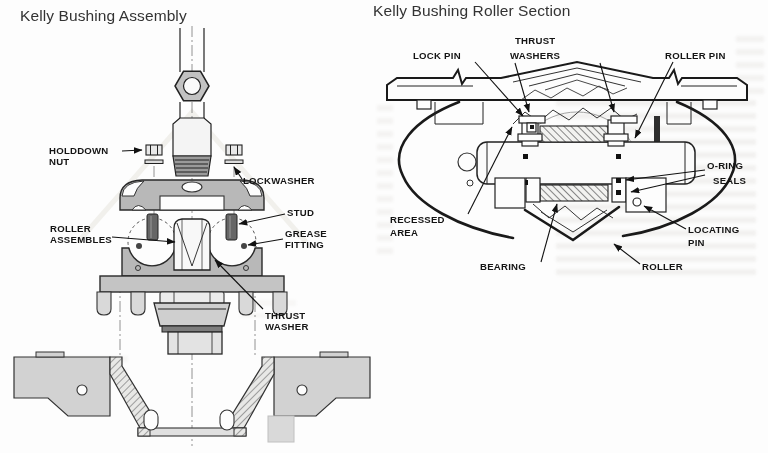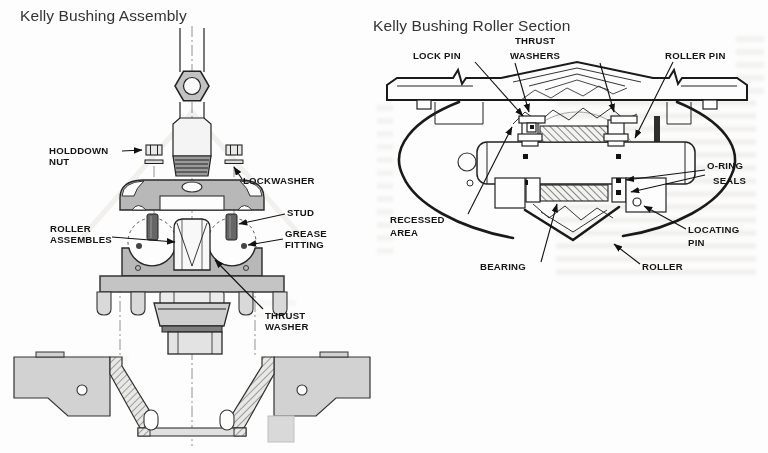--- a/index.html
+++ b/index.html
@@ -6,21 +6,21 @@
   body{
     width:768px;height:453px;position:relative;overflow:hidden;
     background:#fdfdfd;
     font-family:"Liberation Sans", sans-serif;
   }
   .fig-title{
     position:absolute;
     font-size:15.5px;color:#333;letter-spacing:.1px;
   }
   #title-left{left:20px;top:7px;}
-  #title-right{left:373px;top:17px;}
+  #title-right{left:373px;top:2px;}
   svg{position:absolute;overflow:visible;}
   #svg-assembly{left:8px;top:26px;}
   #svg-roller{left:373px;top:28px;}
   .lbl{
     font-family:"Liberation Sans", sans-serif;
     font-weight:bold;font-size:9.6px;letter-spacing:.25px;fill:#141414;
   }
   .ln{stroke:#222;fill:none;}
   .leader{stroke:#111;stroke-width:1.1;fill:none;}
   .dashcl{stroke:#777;stroke-width:.8;fill:none;stroke-dasharray:11 3 2 3;}

